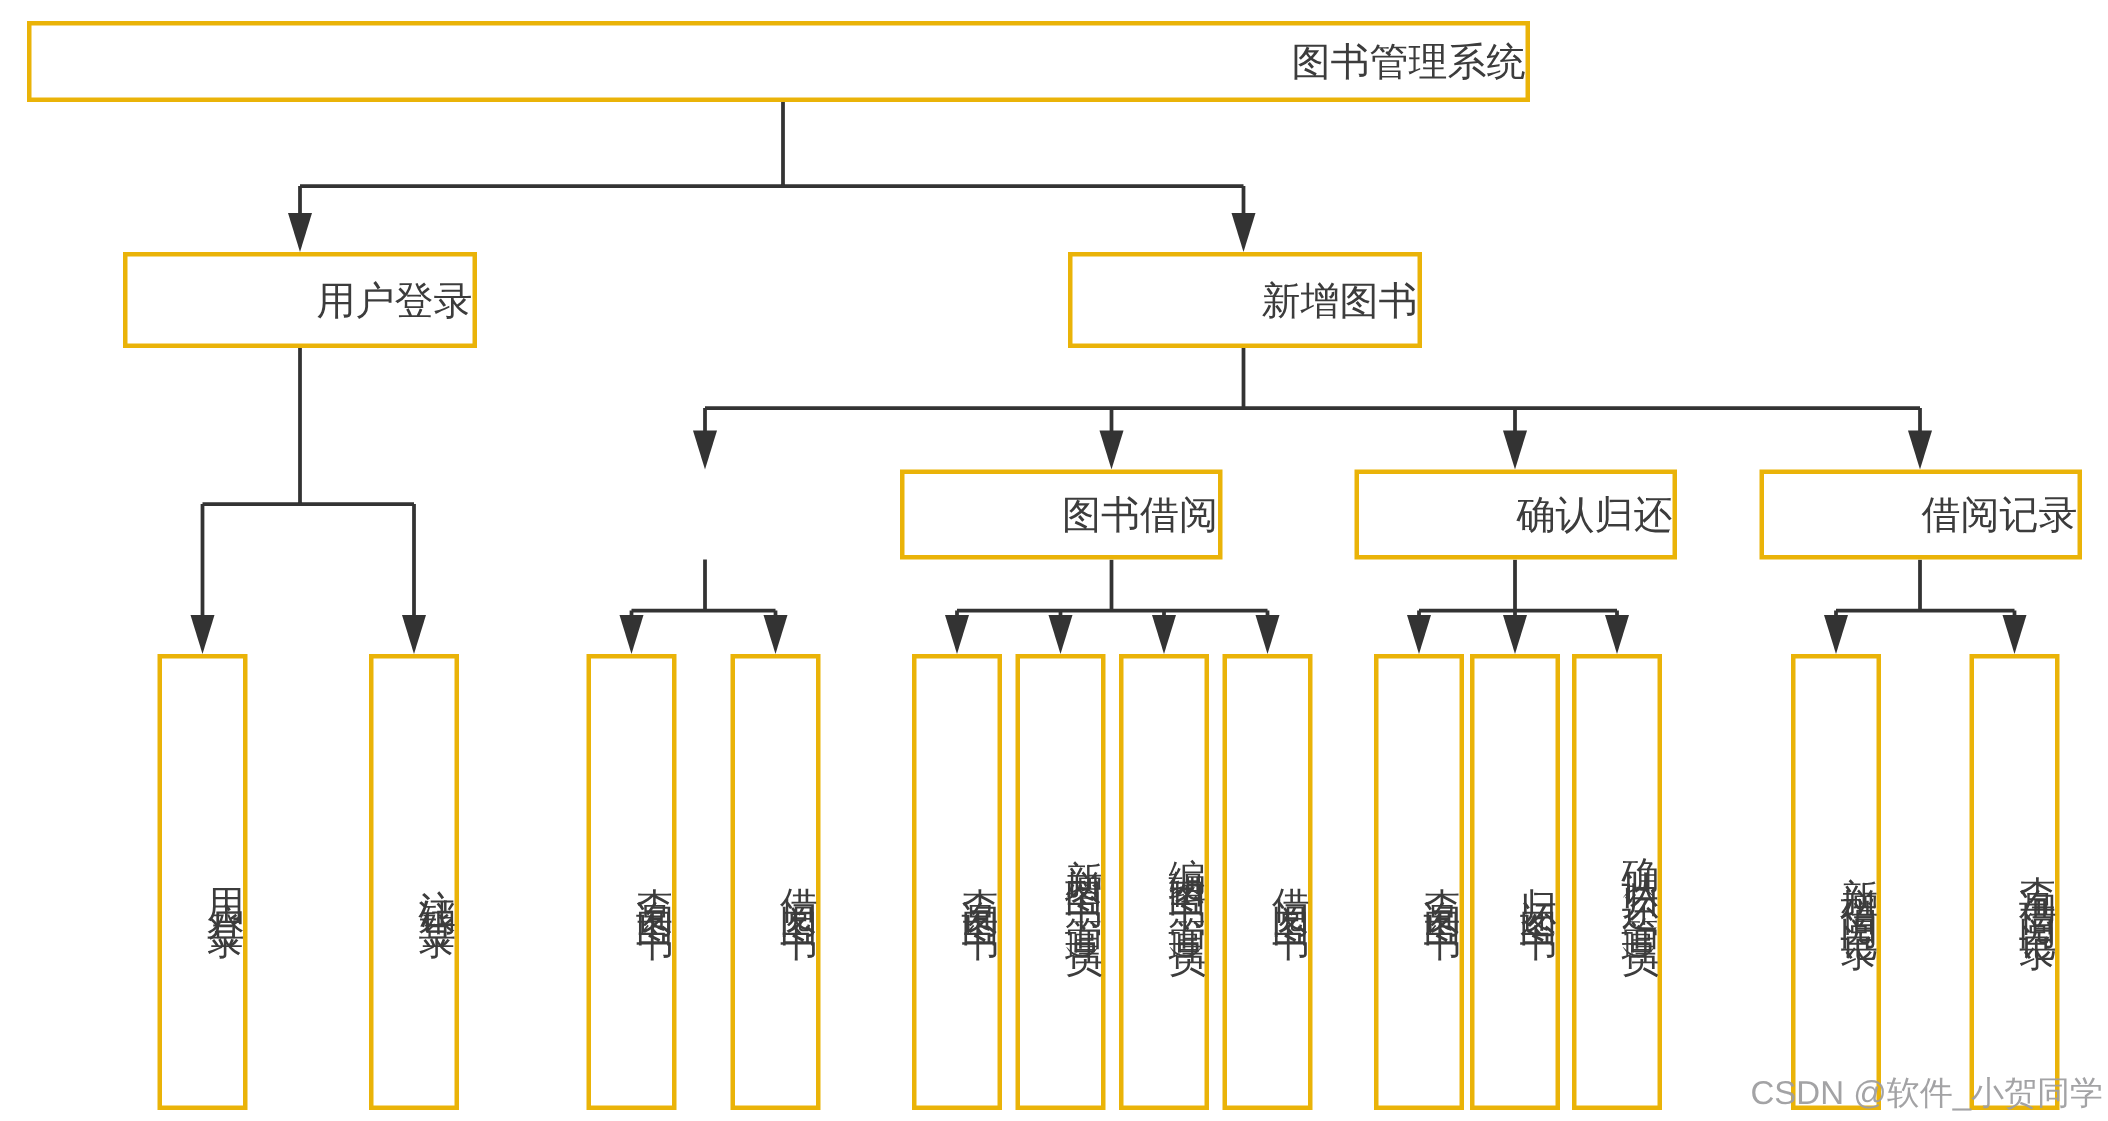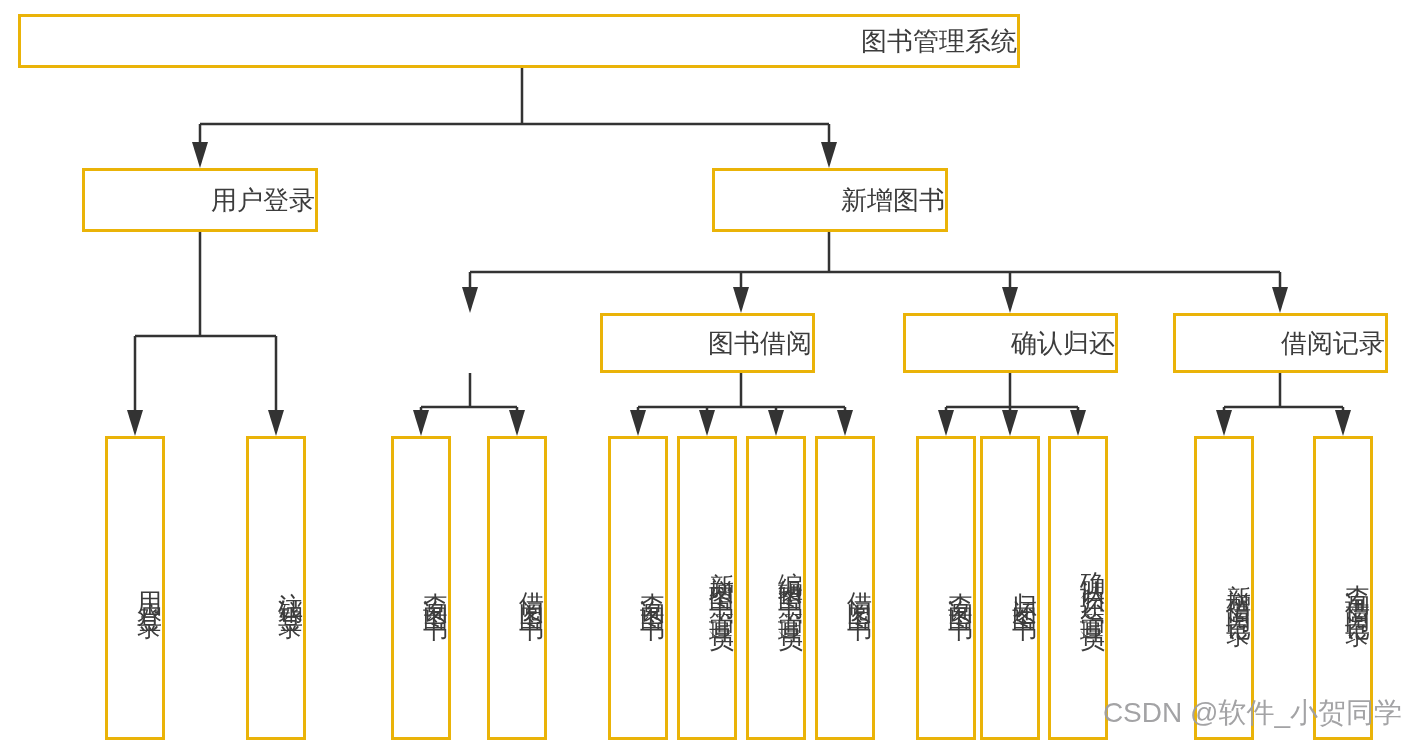--- a/index.html
+++ b/index.html
@@ -73,22 +73,22 @@
   .lf-3c { left: 746px; }
   .lf-3d { left: 815px; }
   .lf-4a { left: 916px; }
   .lf-4b { left: 980px; }
   .lf-4c { left: 1048px; }
   .lf-5a { left: 1194px; }
   .lf-5b { left: 1313px; }
   #watermark {
     position: absolute;
     right: 3px;
-    bottom: 15px;
-    font-size: 28px;
+    bottom: 3px;
+    font-size: 22px;
     color: rgba(158, 158, 160, 0.95);
     white-space: nowrap;
     z-index: 5;
     margin-left: 38px;
   }
 </style>
 </head>
 <body>
 
 <div id="stage">

